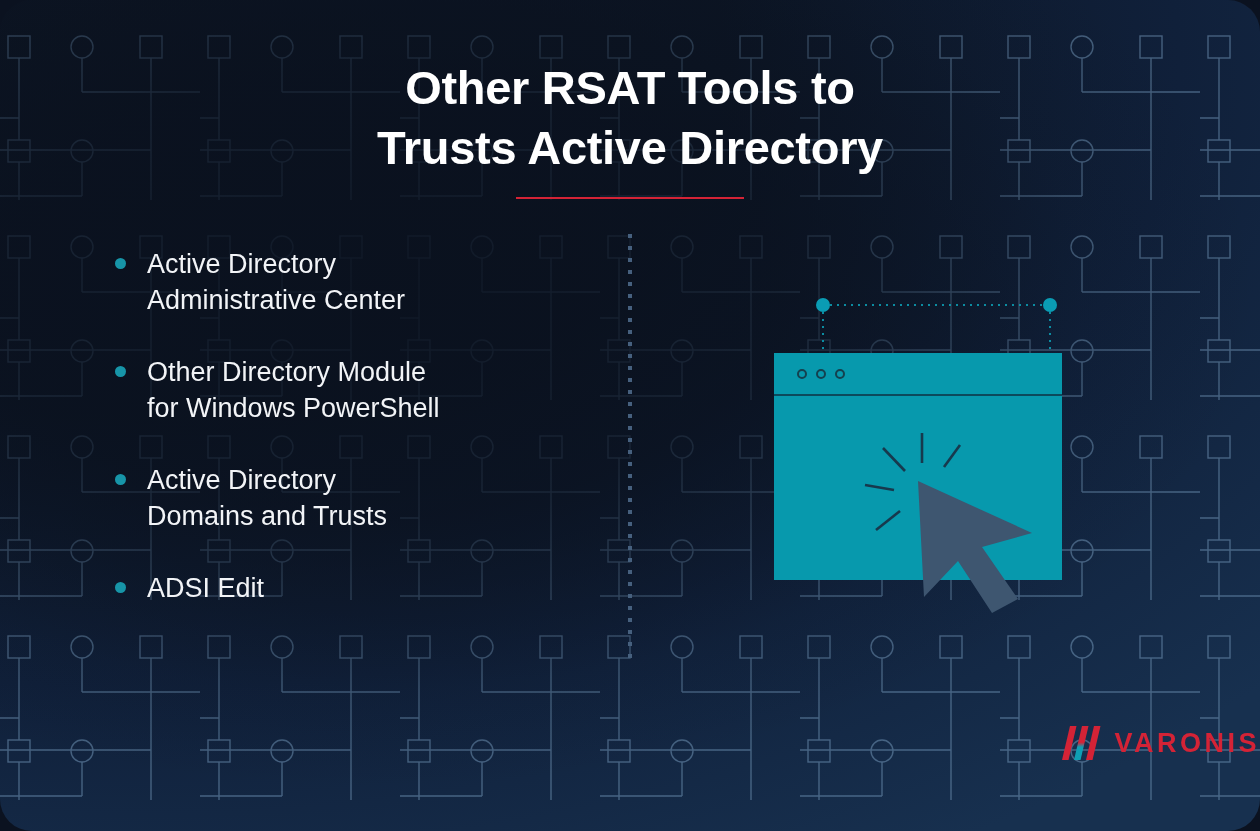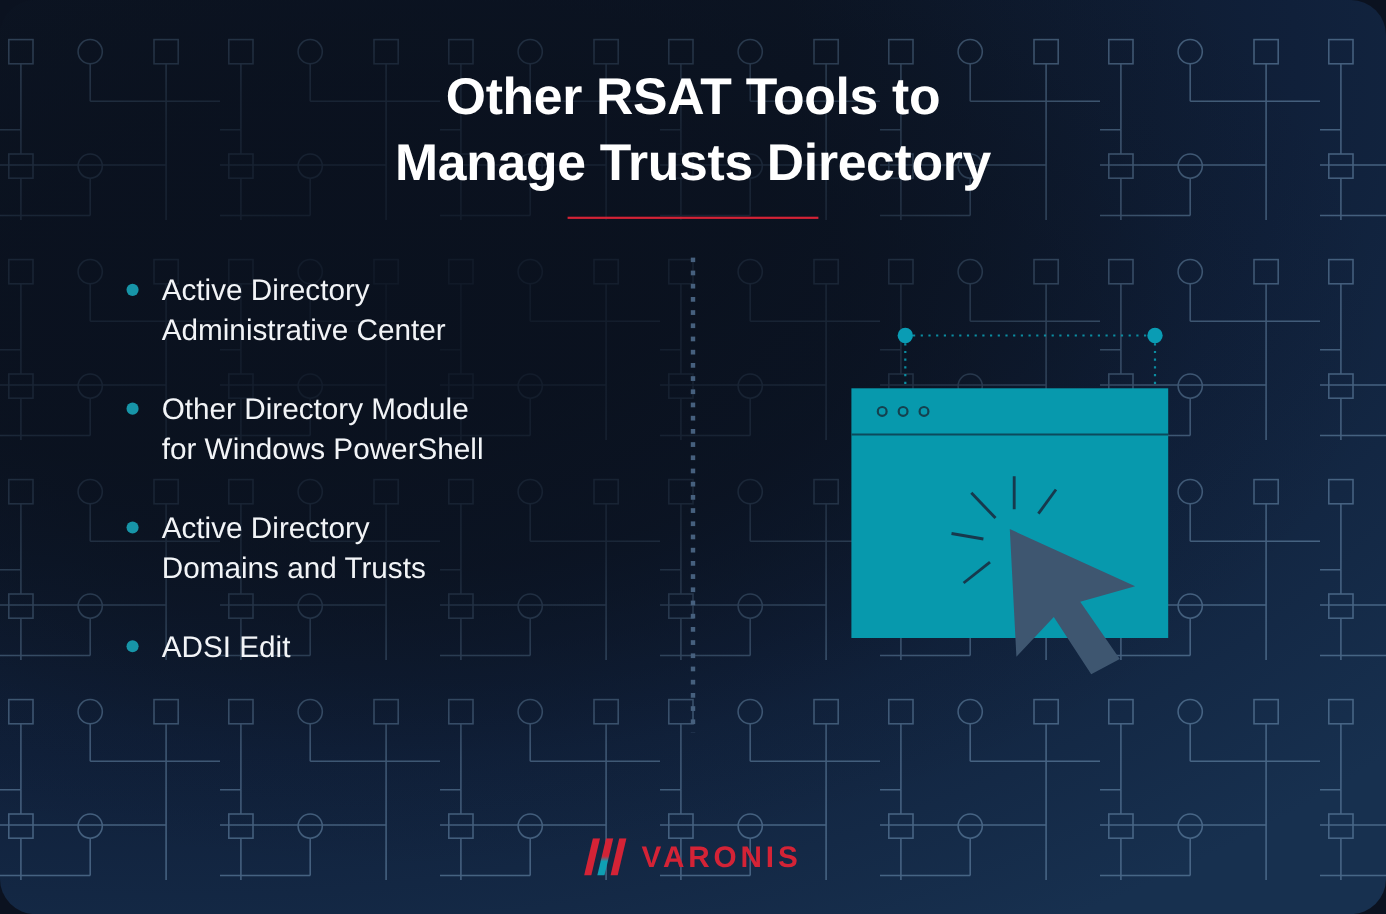--- a/index.html
+++ b/index.html
@@ -114,22 +114,21 @@
     width: 380px;
     height: 330px;
   }
 
   
   .logo {
     position: absolute;
     left: 0;
     top: 726px;
     width: 1260px;
-    text-align: center;
-    margin-top: 36px;
+    text-align: right;
   }
   .logo-inner {
     display: inline-flex;
     align-items: center;
     gap: 12px;
   }
   .logo-word {
     color: #d42336;
     font-size: 27px;
     font-weight: bold;
@@ -170,21 +169,21 @@
     </defs>
     <rect x="0" y="0" width="1260" height="831" fill="url(#circuit)"></rect>
   </svg>
 
   <div class="bg-tint"></div>
 
   <div class="content">
 
     <div class="title-block">
       <div class="title-line">Other RSAT Tools to</div>
-      <div class="title-line">Manage Trusts Directory</div>
+      <div class="title-line">Trusts Active Directory</div>
     </div>
     <div class="title-rule"></div>
 
     <div class="bullets">
       <div class="bullet-item">
         <span class="bullet-dot"></span>
         <span class="bullet-text">Active Directory
 Administrative Center</span>
       </div>
       <div class="bullet-item">

